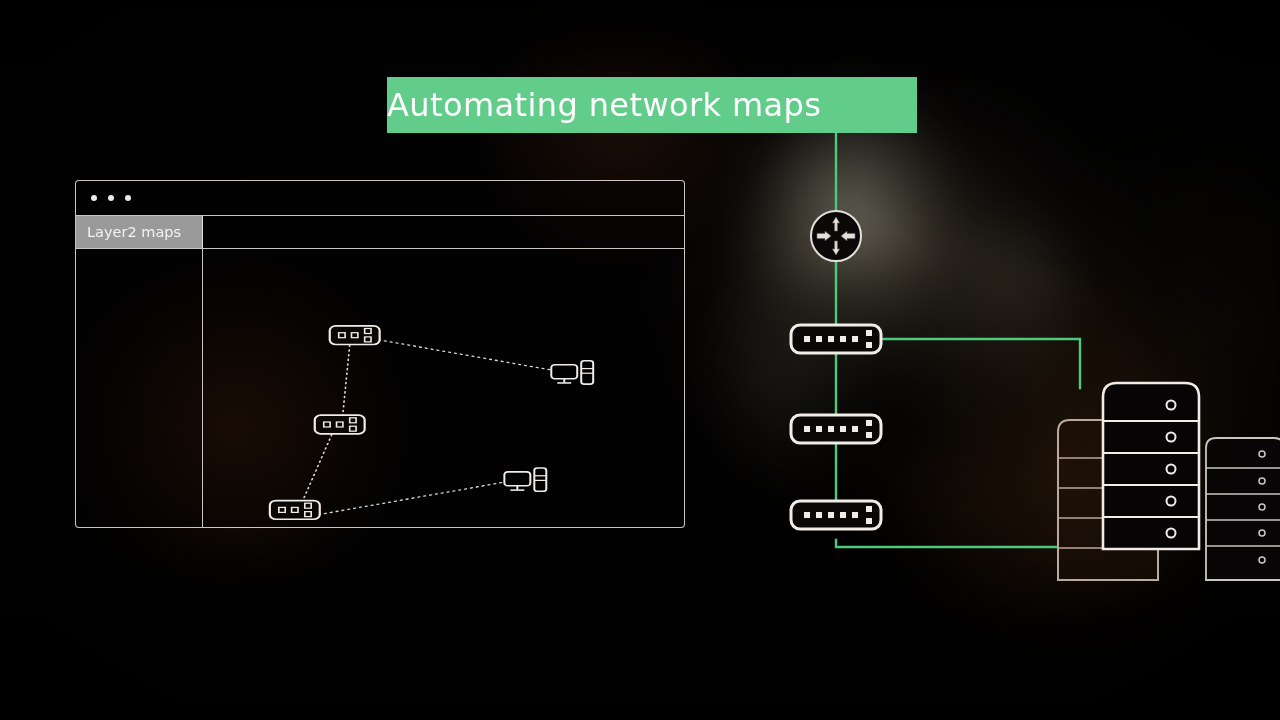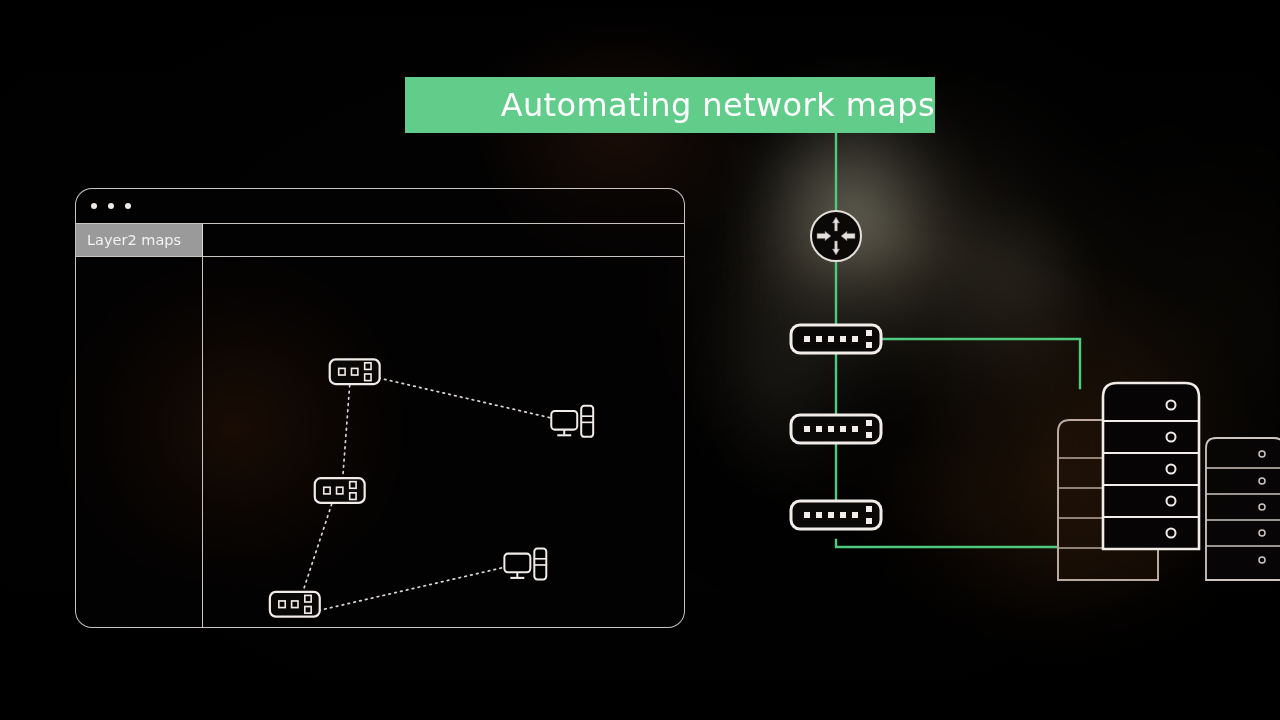--- a/index.html
+++ b/index.html
@@ -55,49 +55,49 @@
       linear-gradient(180deg, rgba(0,0,0,0.92) 0%, rgba(0,0,0,0) 14%, rgba(0,0,0,0) 76%, rgba(0,0,0,0.96) 100%);
   }
   .bg-dark-center {
     background: radial-gradient(ellipse 330px 230px at 900px 430px, rgba(0,0,0,0.85), rgba(0,0,0,0.35) 60%, rgba(0,0,0,0) 82%);
     filter: blur(12px);
   }
 
   
   #title-banner {
     position: absolute;
-    left: 405px;
+    left: 387px;
     top: 77px;
     width: 530px;
     height: 56px;
     background: #62cd8a;
     display: flex;
     align-items: center;
-    justify-content: flex-end;
+    justify-content: flex-start;
     z-index: 40;
   }
   #title-banner .title-text {
     color: #ffffff;
     font-size: 32px;
     font-weight: 400;
     letter-spacing: .4px;
     line-height: 1;
     white-space: nowrap;
     font-family: "DejaVu Sans", "Liberation Sans", sans-serif;
   }
 
   
   #app-window {
     position: absolute;
     left: 75px;
-    top: 188px;
+    top: 180px;
     width: 610px;
-    height: 440px;
+    height: 348px;
     border: 1.5px solid rgba(238,232,228,0.85);
-    border-radius: 17px;
+    border-radius: 4px;
     box-sizing: border-box;
     background: rgba(6,4,3,0.55);
     z-index: 30;
   }
   #window-titlebar {
     position: relative;
     height: 34px;
     border-bottom: 1.5px solid rgba(238,232,228,0.85);
     display: flex;
     align-items: center;

